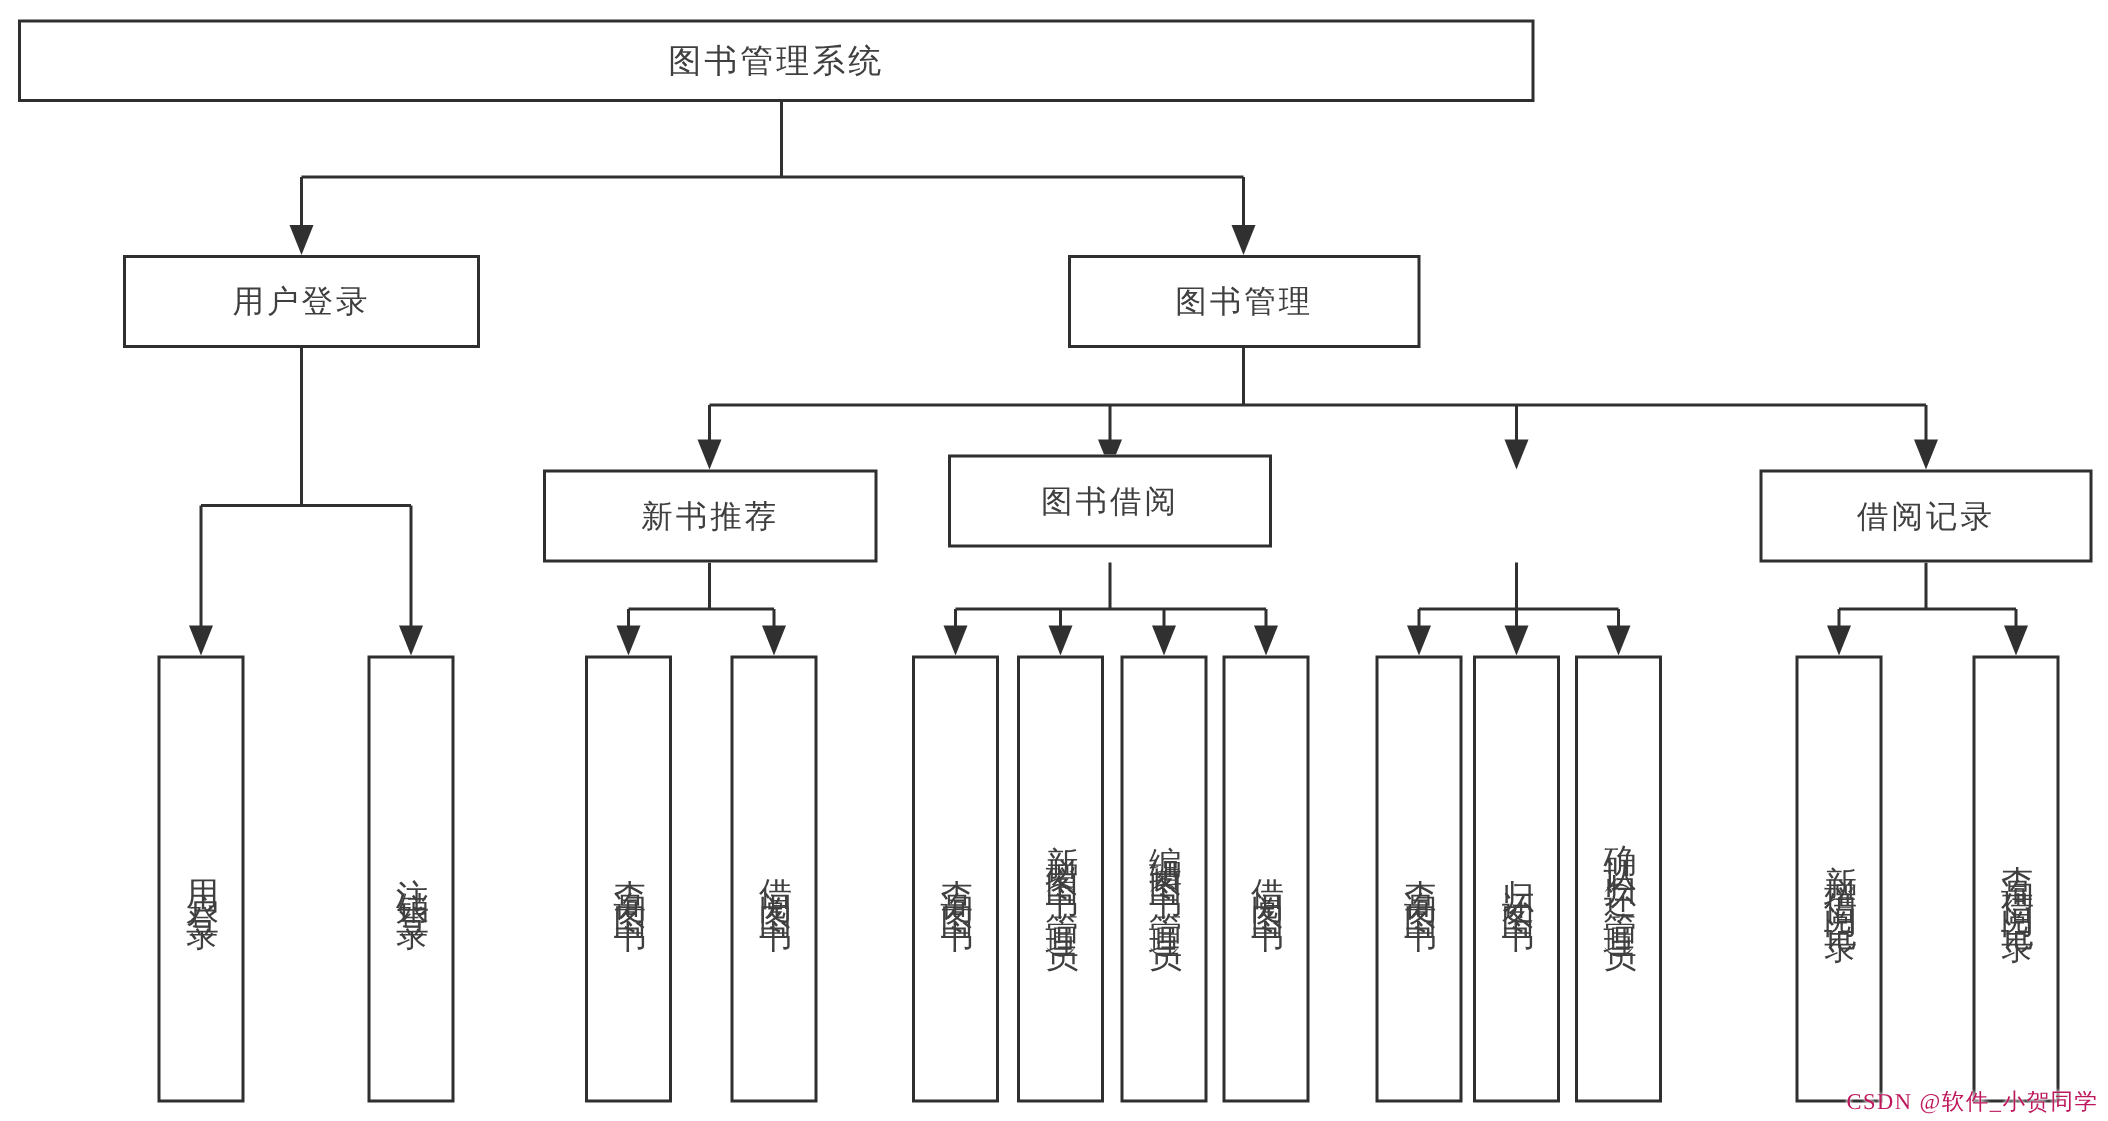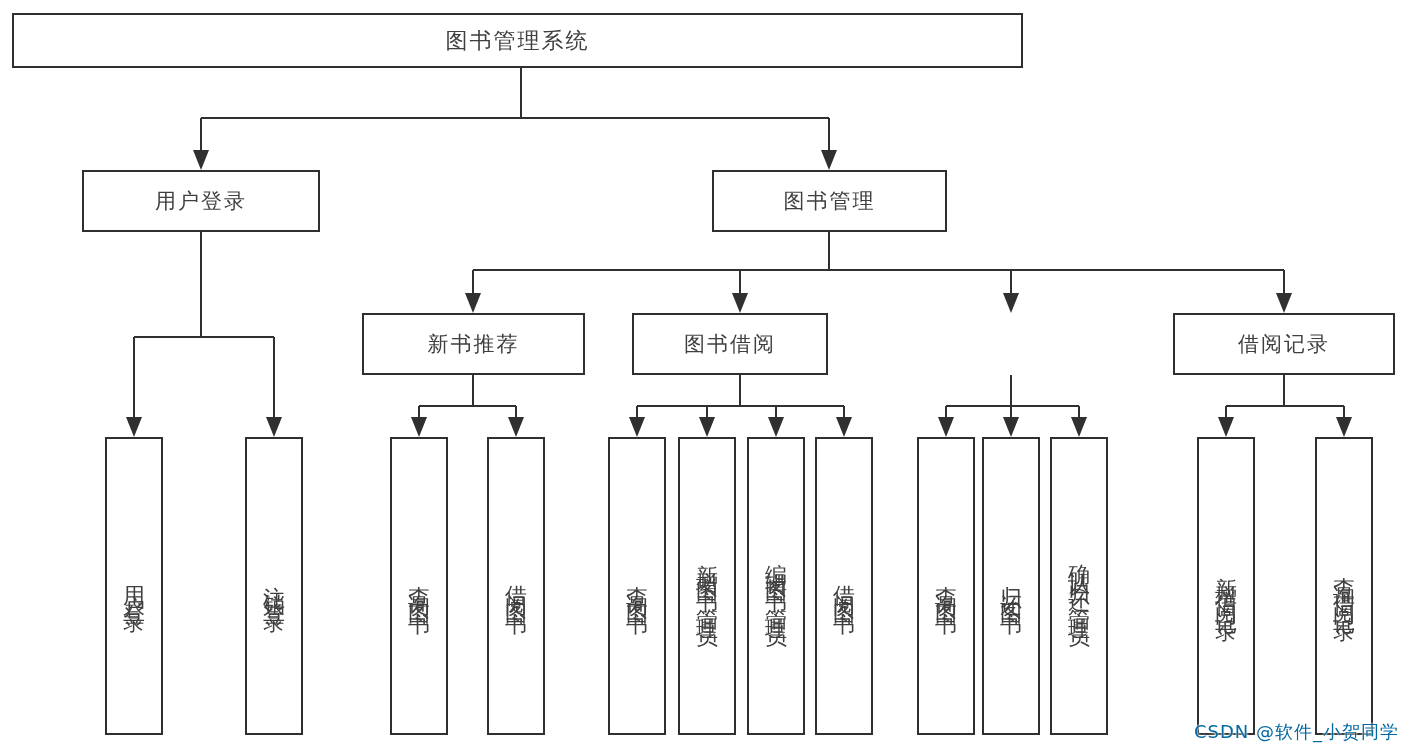--- a/index.html
+++ b/index.html
@@ -46,25 +46,26 @@
     text-orientation: mixed;
     font-size: 22px;
     letter-spacing: 9px;
     line-height: 1;
     color: #3f3f3f;
   }
   .watermark {
     position: absolute;
     right: 6px; bottom: 3px;
     z-index: 3;
-    font-size: 18px;
-    color: #0369a1;
+    font-size: 15px;
+    color: #be185d;
     letter-spacing: 1px;
     text-shadow: 0 0 3px #ffffff, 0 0 2px #ffffff;
     white-space: nowrap;
+    font-family: Liberation Serif, serif;
   }
 </style>
 </head>
 <body>
 
 <div class="canvas">
 
   <svg class="connectors" viewBox="0 0 1405 747" xmlns="http://www.w3.org/2000/svg">
     <g stroke="#303030" stroke-width="2" fill="none">
       <g>
@@ -111,21 +112,21 @@
       <polygon points="1336,417 1352,417 1344,437"></polygon>
     </g>
   </svg>
 
   <div class="node hbox root-box">图书管理系统</div>
 
   <div class="node hbox" style="left:82px; top:170px; width:238px; height:62px;">用户登录</div>
   <div class="node hbox" style="left:712px; top:170px; width:235px; height:62px;">图书管理</div>
 
   <div class="node hbox" style="left:362px; top:313px; width:223px; height:62px;">新书推荐</div>
-  <div class="node hbox" style="left:632px; top:313px; width:196px; height:62px;">图书借阅</div>
+  <div class="node hbox" style="left:632px; top:303px; width:216px; height:62px;">图书借阅</div>
   <div class="node hbox" style="left:1173px; top:313px; width:222px; height:62px;">借阅记录</div>
 
   <div class="node vbox" style="left:105px;">
     <span>用户登录</span>
   </div>
   <div class="node vbox" style="left:245px;">
     <span>注销登录</span>
   </div>
 
   <div class="node vbox" style="left:390px;">

